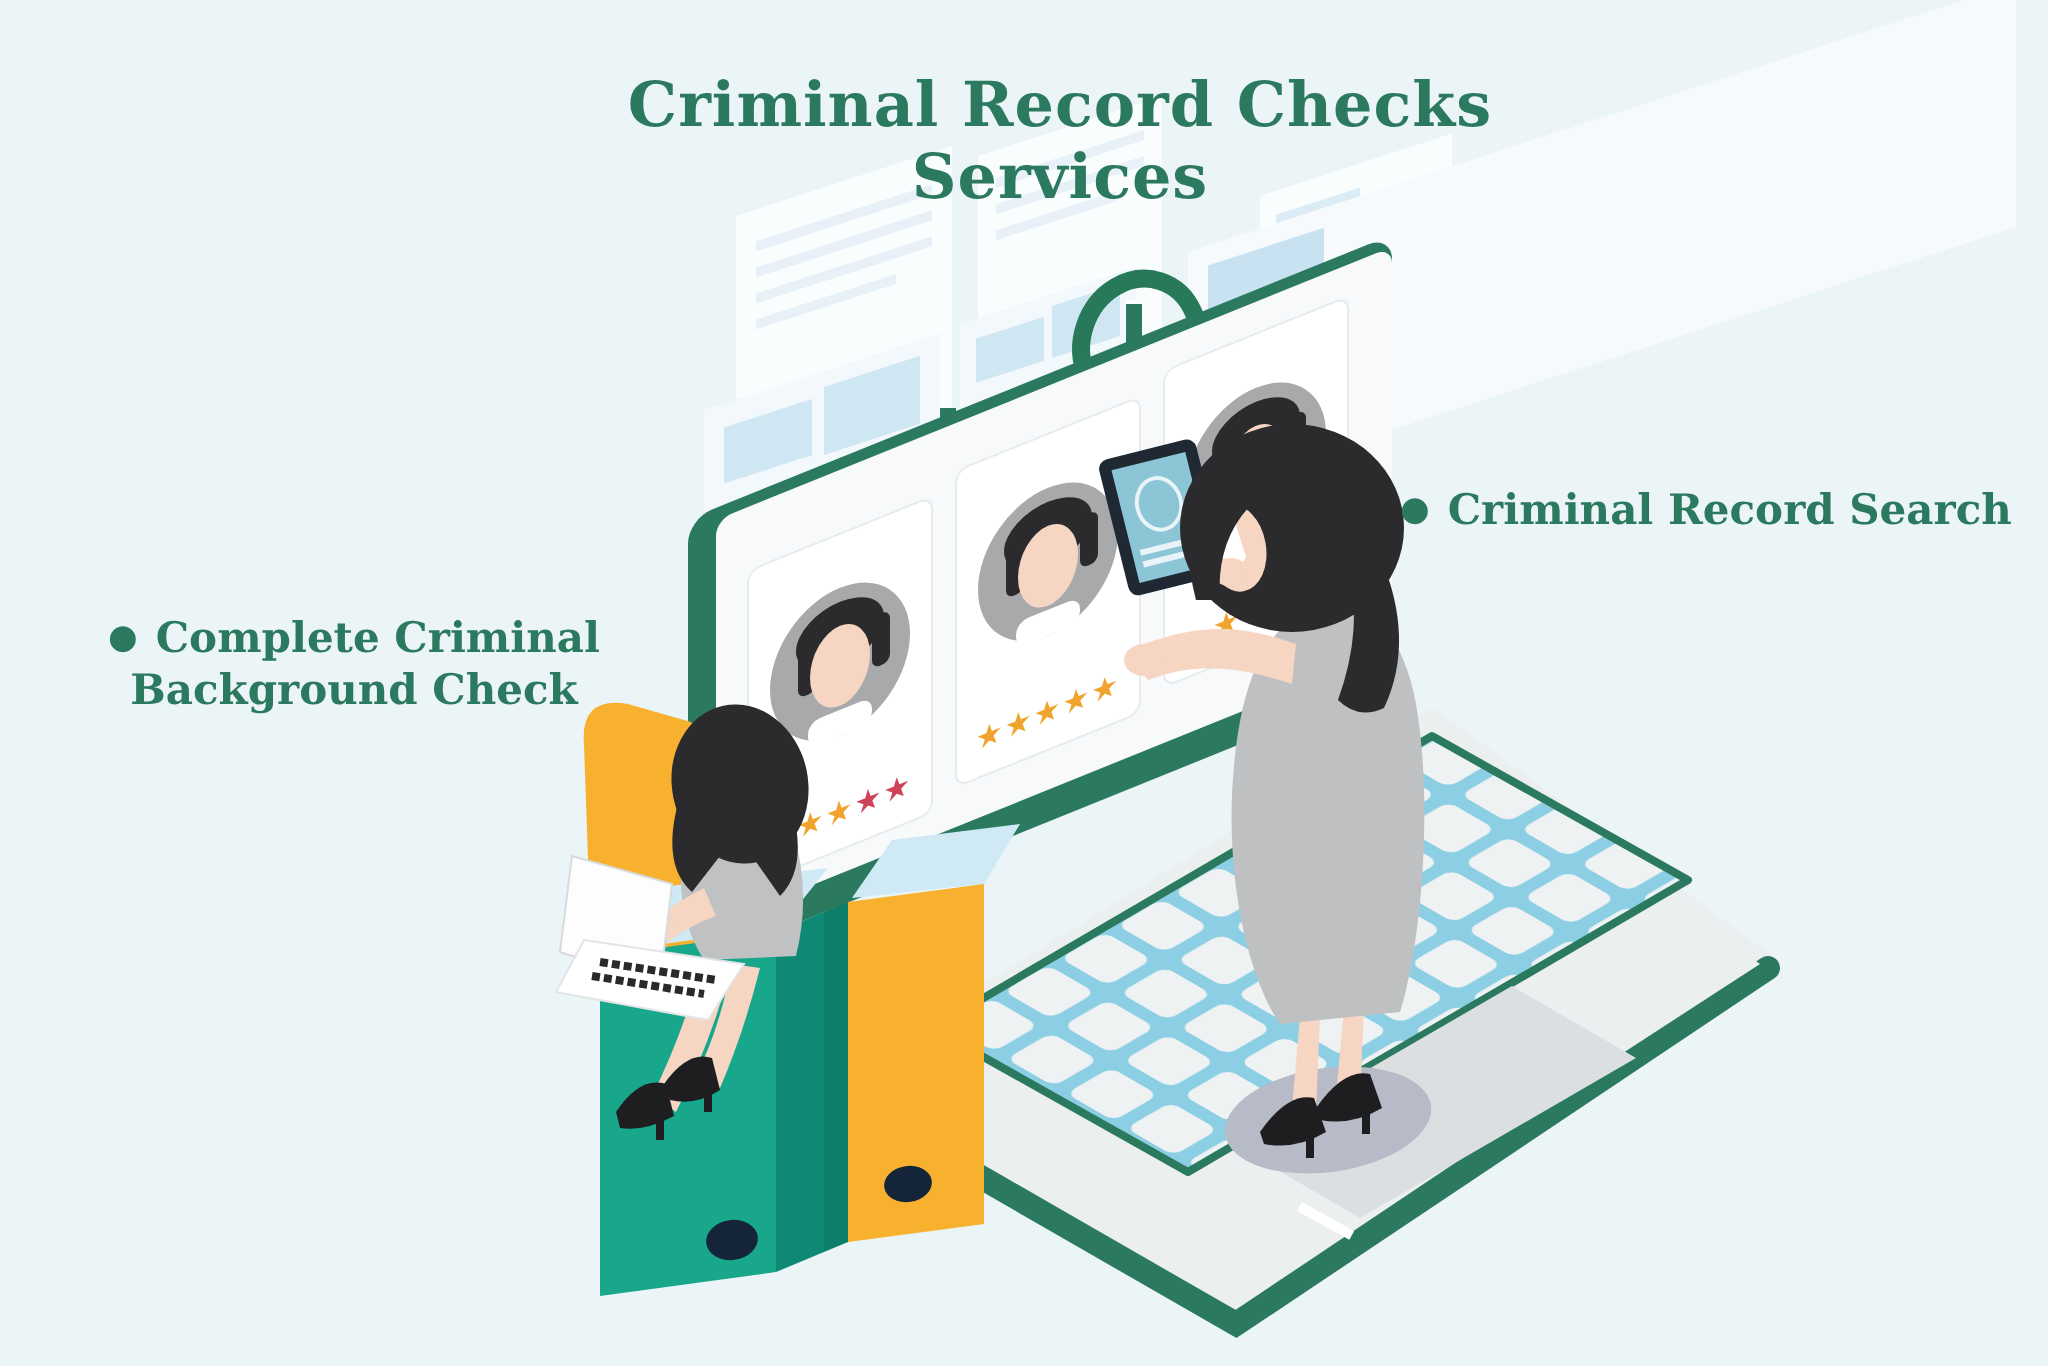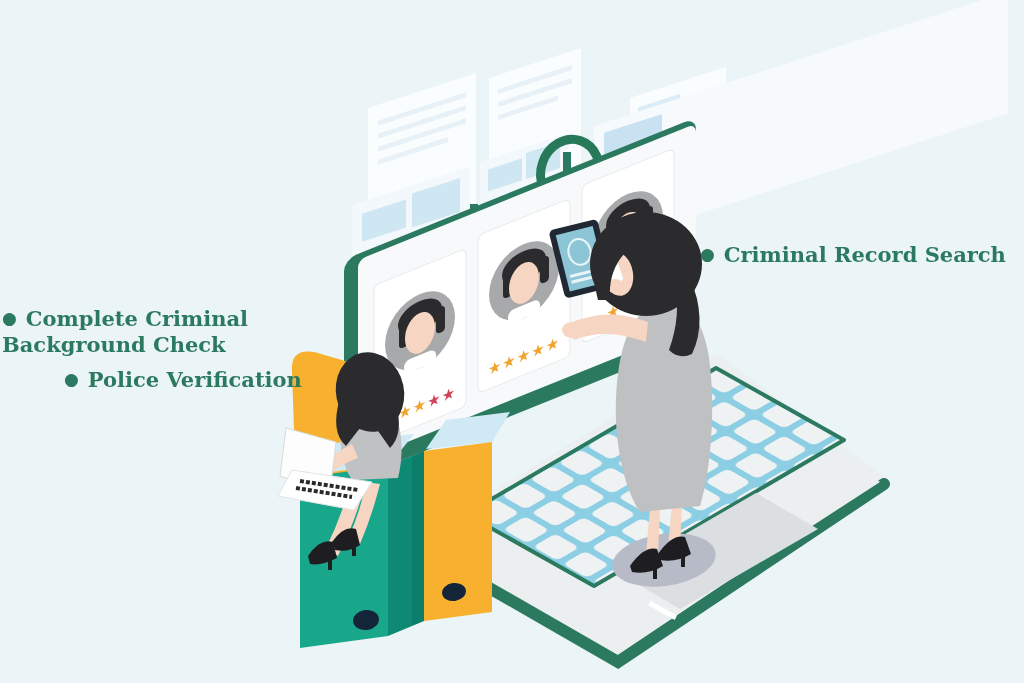--- a/index.html
+++ b/index.html
@@ -17,21 +17,21 @@
     position:absolute;left:280px;top:14px;width:500px;
     text-align:center;font-size:31px;font-weight:bold;line-height:1.18;
     color:var(--accent);letter-spacing:.5px;
   }
   .service-label{
     position:absolute;color:var(--accent);font-weight:bold;font-size:21px;
     line-height:1.22;white-space:nowrap;
   }
   .service-label .bullet{font-size:17px;margin-right:9px;vertical-align:2px;}
   .label-right{left:700px;top:222px;margin-top:20px;}
-  .label-left-primary{left:2px;top:306px;width:350px;white-space:normal;}
+  .label-left-primary{left:2px;top:306px;width:350px;text-align:center;white-space:normal;}
   .label-left-secondary{left:64px;top:367px;}
 </style>
 </head>
 <body>
 
 <div class="page">
 
   <svg class="illustration" viewBox="0 0 1024 683" aria-hidden="true">
     <defs>
       <pattern id="kb" patternUnits="userSpaceOnUse" width="33" height="34" patternTransform="matrix(0.86 -0.5 0.88 0.51 468 512)">
@@ -221,26 +221,24 @@
       <path d="M 396 404 Q 404 434 390 448 L 376 428 Q 388 418 388 402 Z" fill="#2b2b2d"></path>
       <g>
         <polygon points="286,428 336,442 330,492 280,476" fill="#fdfdfd" stroke="#d8dbdd"></polygon>
         <polygon points="292,470 372,482 354,510 278,496" fill="#ffffff" stroke="#e2e4e6"></polygon>
         <line x1="300" y1="481" x2="358" y2="490" stroke="#2a2a2c" stroke-width="4" stroke-dasharray="4 2"></line>
         <line x1="296" y1="488" x2="352" y2="497" stroke="#2a2a2c" stroke-width="4" stroke-dasharray="4 2"></line>
       </g>
     </g>
   </svg>
 
+  <h1 class="page-title">Criminal Record Checks Services</h1>
 
   <div class="service-label label-right">
     <span class="bullet">●</span><span>Criminal Record Search</span>
   </div>
 
   <div class="service-label label-left-primary">
     <span class="bullet">●</span><span>Complete Criminal Background Check</span>
   </div>
 
-  <div class="service-label label-left-secondary">
-    <span class="bullet">●</span><span>Police Verification</span>
-  </div>
 
 </div>
 
 </body></html>

